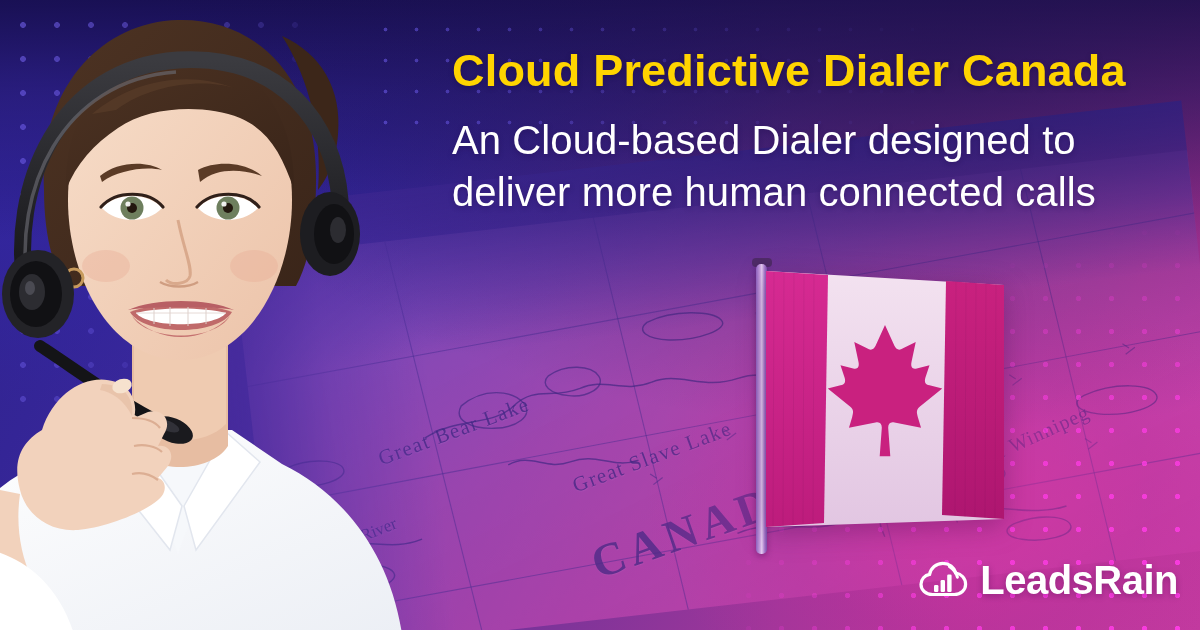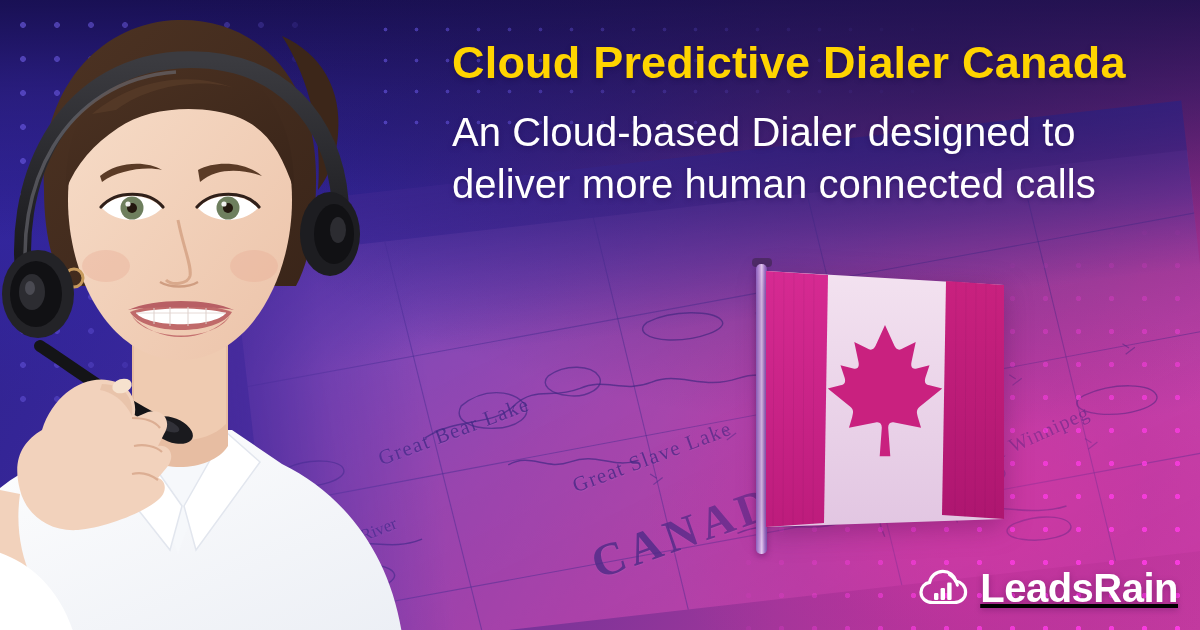--- a/index.html
+++ b/index.html
@@ -110,32 +110,32 @@
   }
   .flag-cloth{
     position:absolute;left:22px;top:11px;width:238px;height:266px;
     filter:drop-shadow(0 6px 14px rgba(60,10,70,.35));
   }
 
   
   .person{position:absolute;left:-18px;top:-6px;width:470px;height:640px;}
 
   
-  .copy{position:absolute;left:452px;top:38px;width:730px;}
+  .copy{position:absolute;left:452px;top:46px;width:730px;}
   .headline{
     margin:0;color:#FFD400;font-size:45px;line-height:1.1;font-weight:700;
     letter-spacing:.2px;text-shadow:0 2px 5px rgba(25,10,70,.45);
   }
   .subline{
     margin:18px 0 0 0;color:#ffffff;font-size:40px;line-height:1.32;font-weight:400;
     letter-spacing:.1px;max-width:690px;text-shadow:0 2px 5px rgba(35,12,80,.40);
   }
 
   
-  .logo{position:absolute;right:22px;bottom:20px;display:flex;align-items:center;gap:8px;text-decoration:underline;}
+  .logo{position:absolute;right:22px;bottom:28px;display:flex;align-items:center;gap:8px;}
   .logo-mark{width:54px;height:44px;flex:none;}
   .logo-text{
     color:#ffffff;font-size:40px;font-weight:700;letter-spacing:-.5px;line-height:1;
     text-shadow:0 2px 6px rgba(60,10,70,.35);
   }
 </style>
 </head>
 <body>
 
 <div class="banner">

